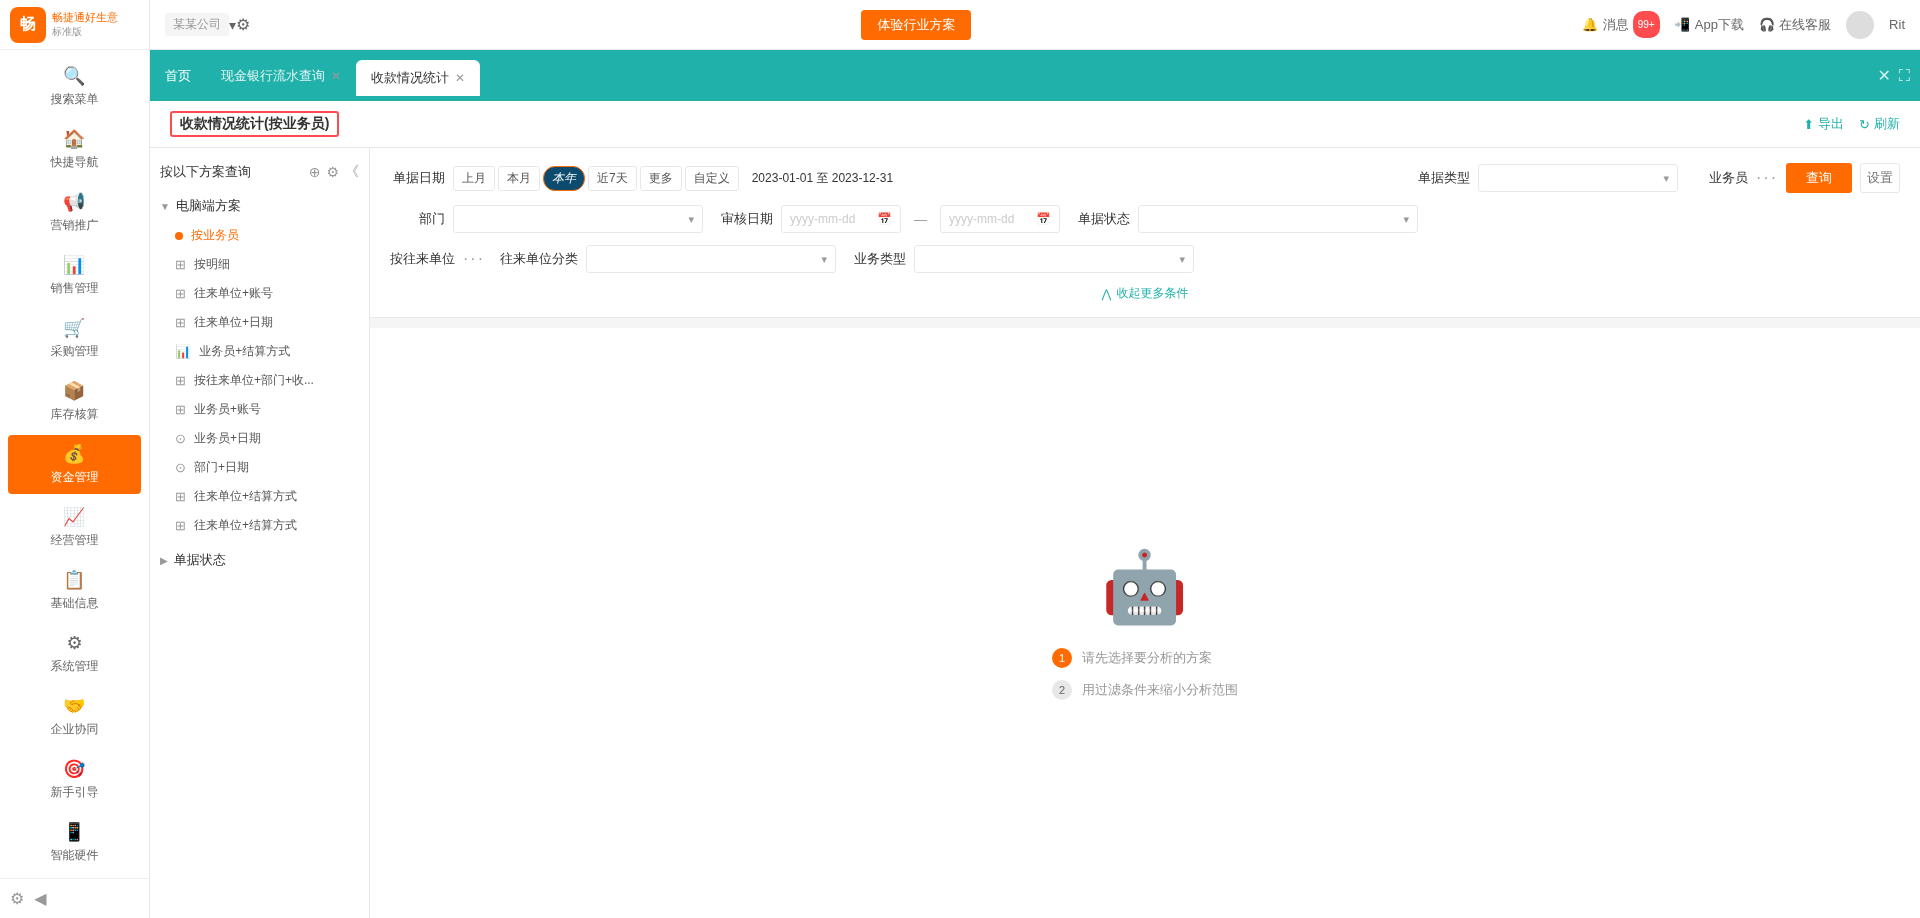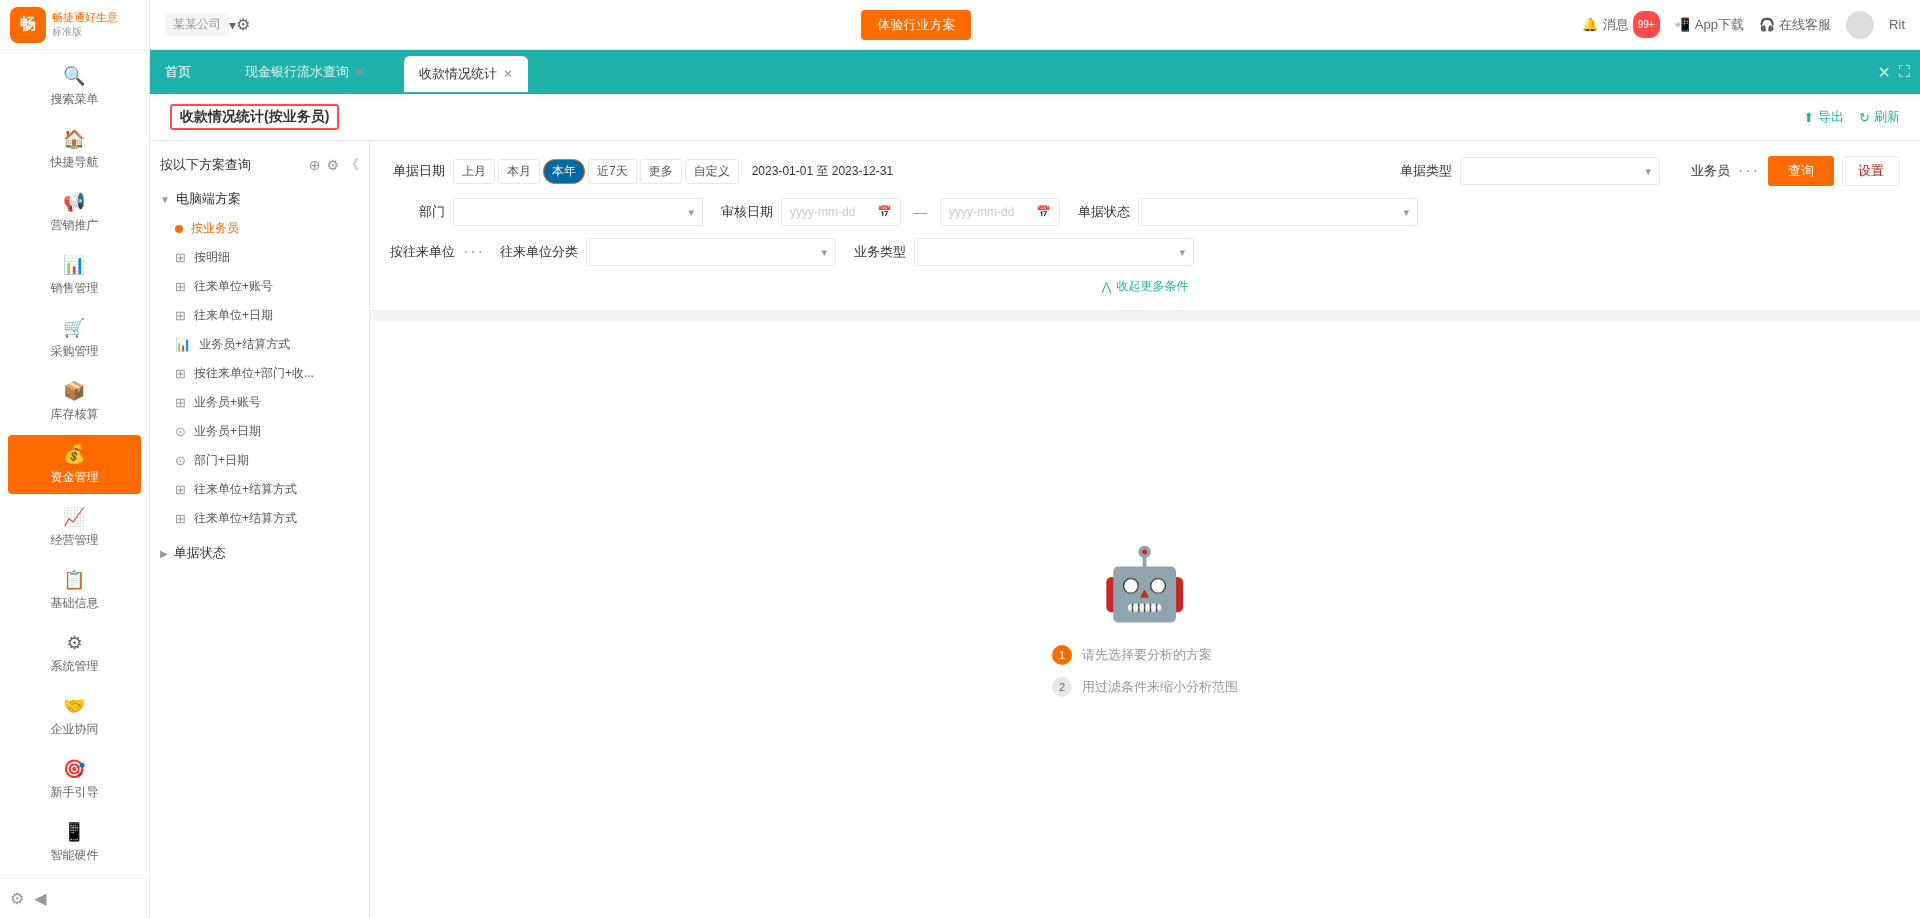--- a/index.html
+++ b/index.html
@@ -27,21 +27,21 @@
     .header-breadcrumb { font-size: 12px; color: #999; background: #f5f5f5; padding: 3px 8px; border-radius: 3px; }
     .header-dropdown { font-size: 14px; color: #666; cursor: pointer; }
     .header-gear { font-size: 16px; color: #666; cursor: pointer; }
     .trial-btn { background: #ff6b00; color: #fff; padding: 6px 16px; border-radius: 4px; font-size: 13px; cursor: pointer; border: none; }
     .header-right { display: flex; align-items: center; gap: 15px; font-size: 13px; color: #666; }
     .header-right-item { display: flex; align-items: center; gap: 4px; cursor: pointer; }
     .badge-red { background: #ff4d4f; color: #fff; border-radius: 10px; padding: 8px 5px; font-size: 10px; }
     .user-avatar { width: 28px; height: 28px; background: #ddd; border-radius: 50%; }
 
     
-    .tab-bar { height: 44px; background: #20b2aa; display: flex; align-items: center; padding: 0 0 0 0; gap: 24px; }
+    .tab-bar { height: 51px; background: #20b2aa; display: flex; align-items: center; padding: 0 0 0 0; }
     .tab-item { height: 40px; display: flex; align-items: center; padding: 0 15px; font-size: 13px; cursor: pointer; color: rgba(255,255,255,0.85); position: relative; gap: 6px; }
     .tab-item.home { color: #fff; }
     .tab-item.active { background: #fff; color: #333; border-radius: 6px 6px 0 0; margin-top: 4px; height: 36px; align-items: center; }
     .tab-close { font-size: 12px; color: #999; cursor: pointer; }
     .tab-bar-right { margin-left: auto; display: flex; align-items: center; gap: 8px; padding-right: 10px; }
     .tab-bar-icon { color: rgba(255,255,255,0.8); font-size: 16px; cursor: pointer; }
 
     
     .page-content { flex: 1; background: #f5f5f5; overflow: hidden; display: flex; flex-direction: column; }
 
@@ -72,33 +72,33 @@
     
     .right-content { flex: 1; display: flex; flex-direction: column; overflow: hidden; }
 
     
     .filter-area { background: #fff; padding: 15px 20px; border-bottom: 1px solid #e8e8e8; }
     .filter-row { display: flex; align-items: center; gap: 15px; margin-bottom: 12px; flex-wrap: wrap; }
     .filter-row:last-child { margin-bottom: 0; }
     .filter-label { font-size: 13px; color: #333; white-space: nowrap; min-width: 55px; text-align: right; }
     .date-btn-group { display: flex; gap: 3px; }
     .date-btn { padding: 3px 8px; font-size: 12px; border: 1px solid #e8e8e8; border-radius: 3px; cursor: pointer; color: #555; background: #fff; }
-    .date-btn.active { background: #0369a1; color: #fff; border-color: #ff6b00; border-radius: 12px; }
+    .date-btn.active { background: #0c4a6e; color: #fff; border-color: #ff6b00; border-radius: 12px; font-style: italic; }
     .date-range { font-size: 12px; color: #333; margin-left: 5px; }
     .filter-select { border: 1px solid #e8e8e8; border-radius: 3px; padding: 4px 8px; font-size: 12px; color: #333; min-width: 180px; display: flex; align-items: center; justify-content: space-between; cursor: pointer; height: 28px; }
     .filter-select .arrow { color: #999; font-size: 11px; }
     .filter-input-date { border: 1px solid #e8e8e8; border-radius: 3px; padding: 4px 8px; font-size: 12px; color: #999; width: 120px; height: 28px; display: flex; align-items: center; justify-content: space-between; }
     .date-sep { color: #999; padding: 0 5px; }
     .filter-item { display: flex; align-items: center; gap: 8px; }
     .collapse-btn { display: flex; align-items: center; gap: 5px; color: #20b2aa; font-size: 12px; cursor: pointer; margin: 10px auto 0; width: fit-content; }
 
     
     .action-btn-group { display: flex; align-items: center; gap: 8px; }
     .btn-query { background: #ff6b00; color: #fff; border: none; padding: 6px 20px; border-radius: 3px; font-size: 13px; cursor: pointer; }
-    .btn-setting { background: #fff; color: #b91c1c; border: 1px solid #e8e8e8; padding: 5px 15px; border-radius: 3px; font-size: 13px; cursor: pointer; }
+    .btn-setting { background: #fff; color: #737373; border: 1px solid #e8e8e8; padding: 5px 6px; border-radius: 3px; font-size: 13px; cursor: pointer; }
 
     
     .empty-state { flex: 1; display: flex; flex-direction: column; align-items: center; justify-content: center; background: #fff; margin-top: 10px; }
     .empty-tips { display: flex; flex-direction: column; gap: 12px; }
     .empty-tip { display: flex; align-items: center; gap: 10px; color: #999; font-size: 13px; }
     .tip-num { width: 20px; height: 20px; border-radius: 50%; background: #e8e8e8; color: #666; display: flex; align-items: center; justify-content: center; font-size: 11px; flex-shrink: 0; }
     .tip-num.active { background: #ff6b00; color: #fff; }
 
     
     .red-box { border: 2px solid #ff4d4f; border-radius: 3px; }

